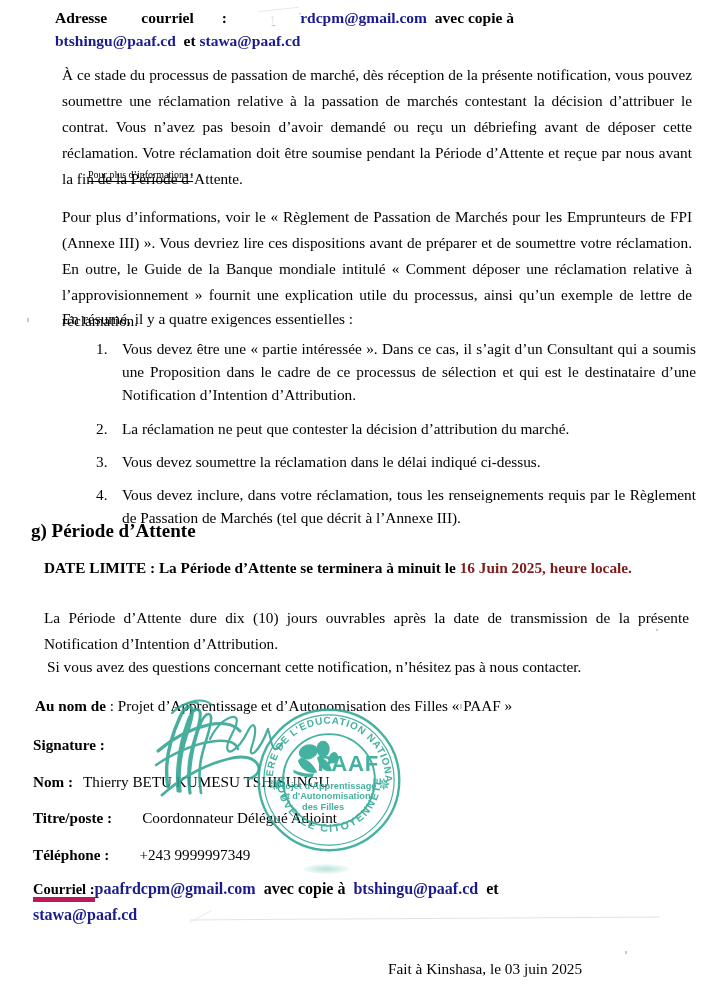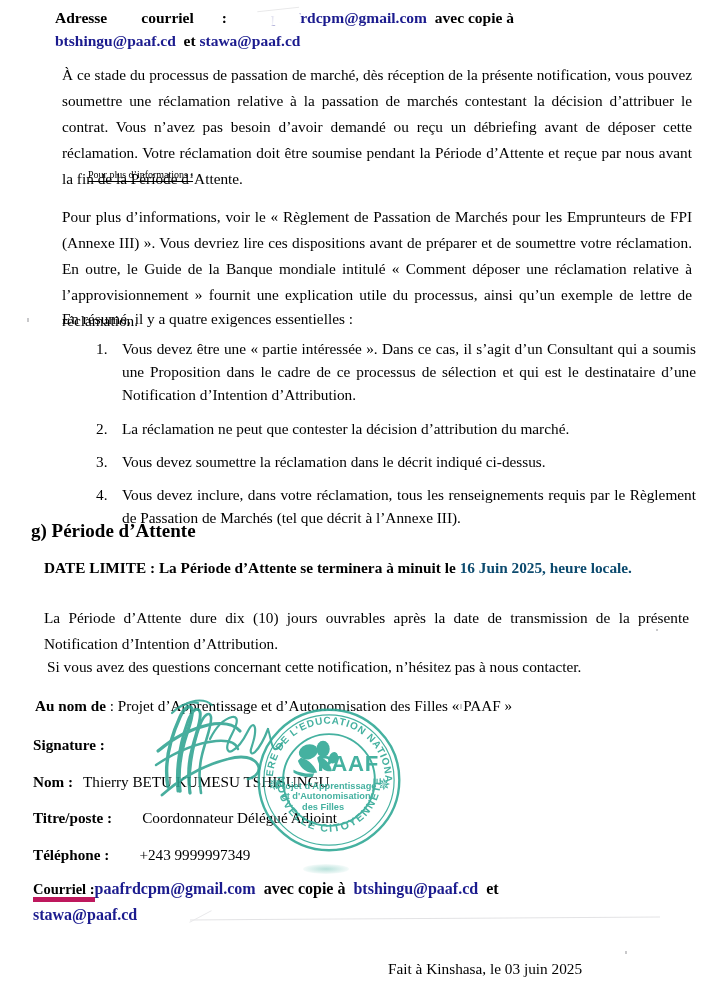--- a/index.html
+++ b/index.html
@@ -107,21 +107,21 @@
     font-weight: bold;
   }
   #deadline {
     left: 44px;
     top: 557px;
     width: 640px;
     font-size: 15.3px;
     line-height: 22px;
     font-weight: bold;
   }
-  .deadline-date { color: #0c4a6e; }
+  .deadline-date { color: #7f1d1d; }
 
   #para-duree { left: 44px; top: 605px; width: 645px; }
   #para-questions { left: 47px; top: 658px; width: 640px; font-size: 15.3px; }
 
   
   .sig-line {
     font-size: 15.2px;
     line-height: 20px;
     white-space: nowrap;
   }
@@ -236,21 +236,21 @@
     <li>
       <span class="num">1.</span>
       <span>Vous devez être une « partie intéressée ». Dans ce cas, il s’agit d’un Consultant qui a soumis une Proposition dans le cadre de ce processus de sélection et qui est le destinataire d’une Notification d’Intention d’Attribution.</span>
     </li>
     <li>
       <span class="num">2.</span>
       <span>La réclamation ne peut que contester la décision d’attribution du marché.</span>
     </li>
     <li>
       <span class="num">3.</span>
-      <span>Vous devez soumettre la réclamation dans le décrit indiqué ci-dessus.</span>
+      <span>Vous devez soumettre la réclamation dans le délai indiqué ci-dessus.</span>
     </li>
     <li>
       <span class="num">4.</span>
       <span>Vous devez inclure, dans votre réclamation, tous les renseignements requis par le Règlement de Passation de Marchés (tel que décrit à l’Annexe III).</span>
     </li>
   </ol>
 
   <div class="blk serif" id="sec-g-title">g) Période d’Attente</div>
 
   <div class="blk serif" id="deadline">

